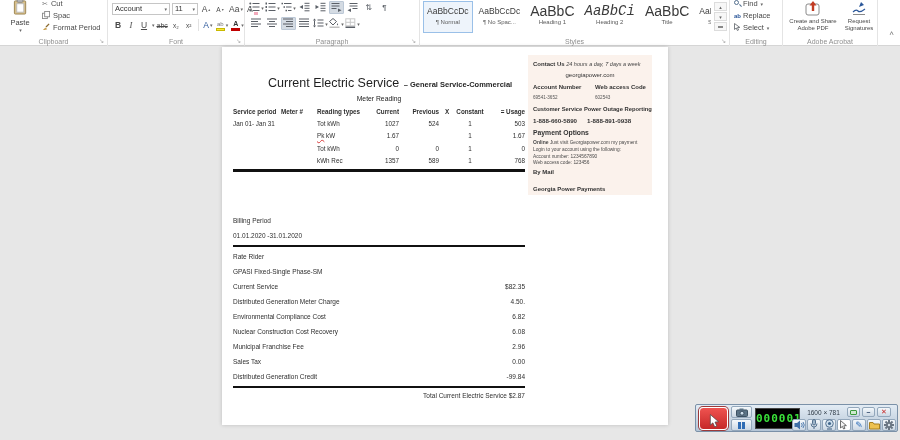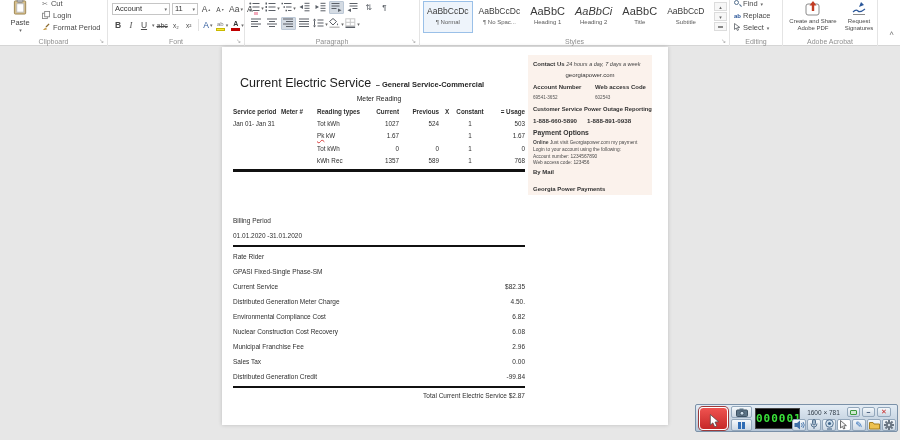--- a/index.html
+++ b/index.html
@@ -51,22 +51,22 @@
   .para-r2 { position:absolute; left:4px; top:17px; display:flex; gap:1px; align-items:center; }
 
   
   .g-styles { width:310px; }
   .chips { position:absolute; left:3px; top:1px; width:288px; height:32px; display:flex;
            gap:2px; overflow:hidden; }
   .chip { flex:0 0 auto; padding:2px 3px 0 3px; text-align:center; border:1px solid transparent;
           display:flex; flex-direction:column; justify-content:flex-start; }
   .chip.selected { border:1px solid #9ac0e8; background:#eef4fb; }
   .chip .pv { color:#3a3a3a; line-height:14px; height:14px; white-space:nowrap; }
-  .pv-md { font-size:8.5px; } .pv-lg { font-size:11px; }
-  .pv-i { font-style:italic; }
+  .pv-md { font-size:8.5px; } .pv-lg { font-size:14px; }
+  .pv-i { font-style:italic;font-family:Liberation Mono, monospace; }
   .chip .nm { font-size:6px; color:#5a5a5a; white-space:nowrap; line-height:9px; }
   .scrollcol { position:absolute; right:2px; top:2px; width:13px; display:flex; flex-direction:column; gap:1px; }
   .scrollcol .sc { height:9px; border:1px solid #dcdcdc; background:#f7f7f7; font-size:5px; color:#666;
                    display:flex; align-items:center; justify-content:center; }
   .sc-more { border-top:2px solid #888; width:5px; padding-top:0px; }
 
   
   .g-edit { width:53px; }
   .edit-col { position:absolute; left:4px; top:-2px; display:flex; flex-direction:column; gap:1px; }
   .erow { display:flex; align-items:center; gap:2px; font-size:7.5px; color:#4a4a4a; height:11px; white-space:nowrap;}
@@ -81,21 +81,21 @@
             justify-content:flex-start; font-size:6px; color:#4a4a4a; text-align:center; line-height:7px; }
   .bb1 { left:2px; width:56px; } .bb2 { left:58px; width:36px; }
 
   .g-collapse { width:22px; border-right:none; }
   .collapse-btn { position:absolute; right:6px; bottom:8px; font-size:8px; color:#777; }
 
   
   .page { position:absolute; left:222px; top:47px; width:446px; height:378px; background:#fff;
           box-shadow:0 0 4px rgba(0,0,0,0.18); color:#333; }
   .doc-title { position:absolute; left:18px; top:26px; white-space:nowrap; }
-  .doc-title .t1 { font-size:12.5px; color:#1f1f1f; }
+  .doc-title .t1 { font-size:12.5px; color:#1f1f1f;margin-left:28px; }
   .doc-title .t2 { font-size:7.5px; font-weight:bold; color:#1f1f1f; }
   .meter { position:absolute; left:11px; top:46px; width:292px; }
   .mcap { text-align:center; font-size:6.8px; height:12px; line-height:12px; color:#222; }
   .mrow { display:flex; height:12.4px; align-items:center; font-size:6.3px; color:#2e2e2e; }
   .mhead { font-weight:bold; }
   .mc1{width:48px;} .mc2{width:36px;} .mc3{width:48px;} .mc4{width:34px;text-align:right;}
   .mc5{width:40px;text-align:right;} .mc6{width:16px;text-align:center;}
   .mc7{width:30px;text-align:center;} .mc8{width:40px;text-align:right;}
   .spell { text-decoration:underline wavy #d83a3a; text-decoration-thickness:1px; text-underline-offset:1px; }
   .rule-table { position:absolute; left:11px; top:122px; width:292px; height:3px; background:#111; }
@@ -181,21 +181,21 @@
       <div class="clip-col">
         <div class="sbtn">
           <span style="font-size:7px;color:#777;">✂</span>
           <span>Cut</span>
         </div>
         <div class="sbtn">
           <span><svg width="8" height="8" viewBox="0 0 9 9">
                 <rect x="0.5" y="2.5" width="5.5" height="6" fill="#fff" stroke="#888"></rect>
                 <rect x="3" y="0.5" width="5.5" height="6" fill="#fff" stroke="#888"></rect>
               </svg></span>
-          <span>Login</span>
+          <span>Spac</span>
         </div>
         <div class="sbtn">
           <span><svg width="8" height="8" viewBox="0 0 9 9">
                 <path d="M1 8 L4 5 L6 7 L3 8 Z" fill="#caa050"></path>
                 <path d="M4.5 4.5 L8 1" stroke="#8a6a30" stroke-width="1.5"></path>
               </svg></span>
           <span>Format Period</span>
         </div>
       </div>
       <span class="launcher">↘</span>

